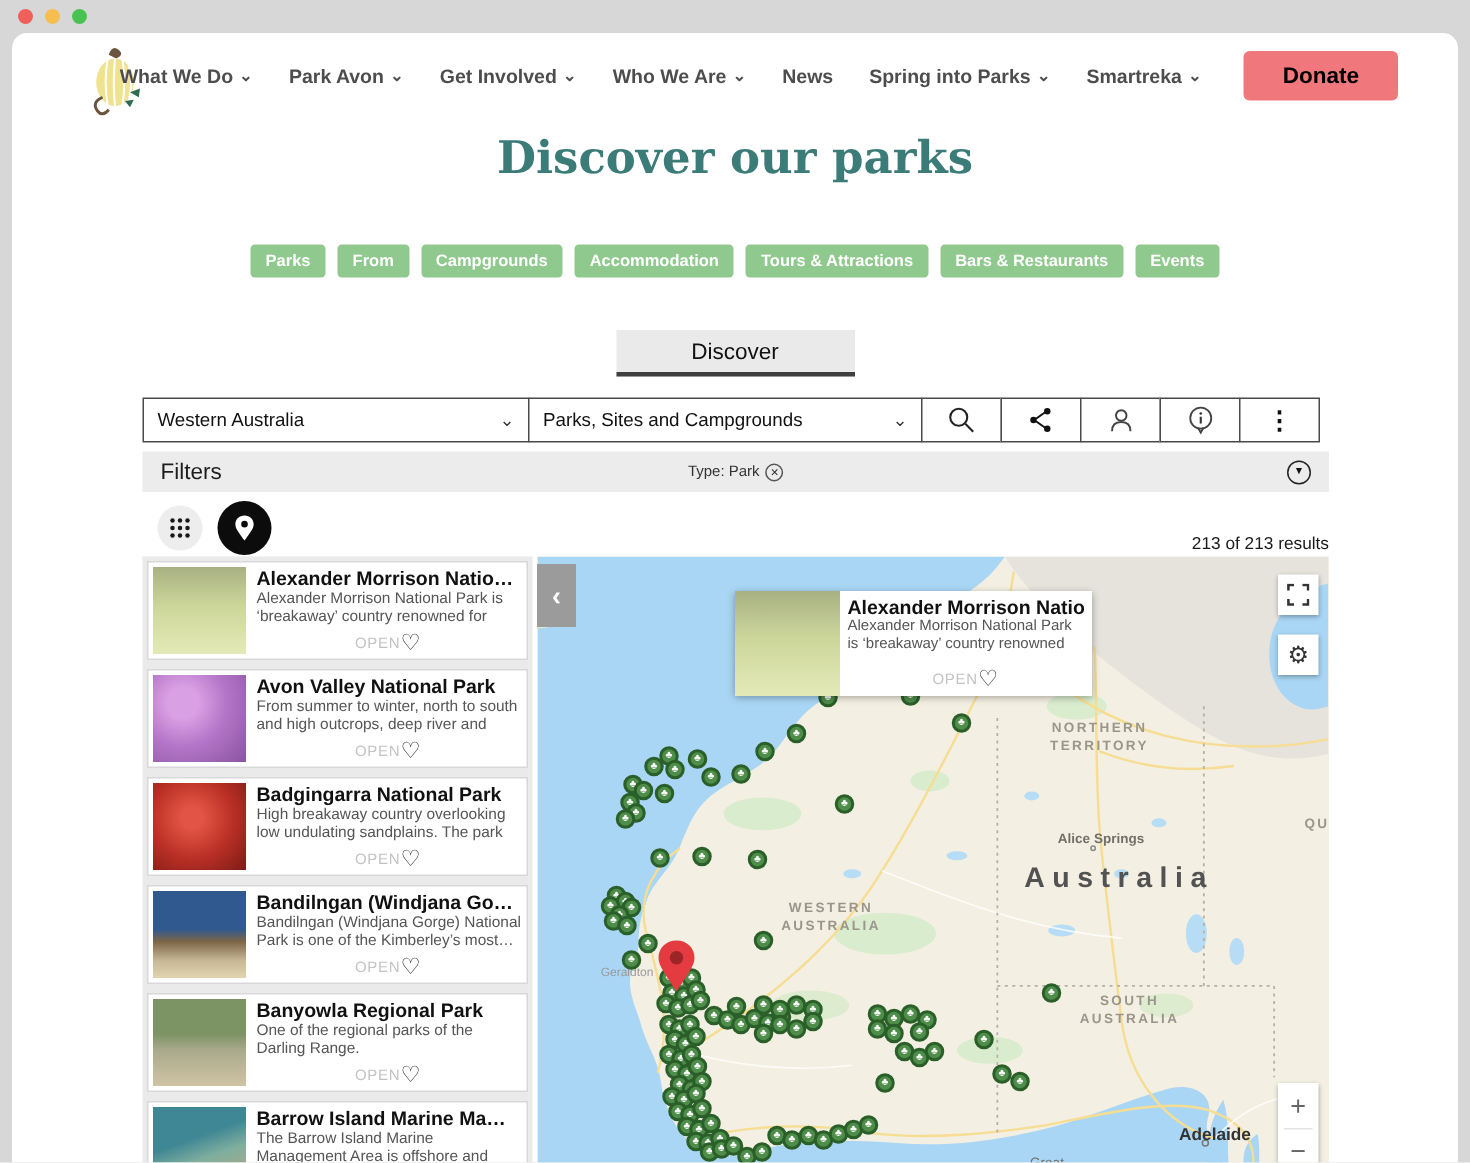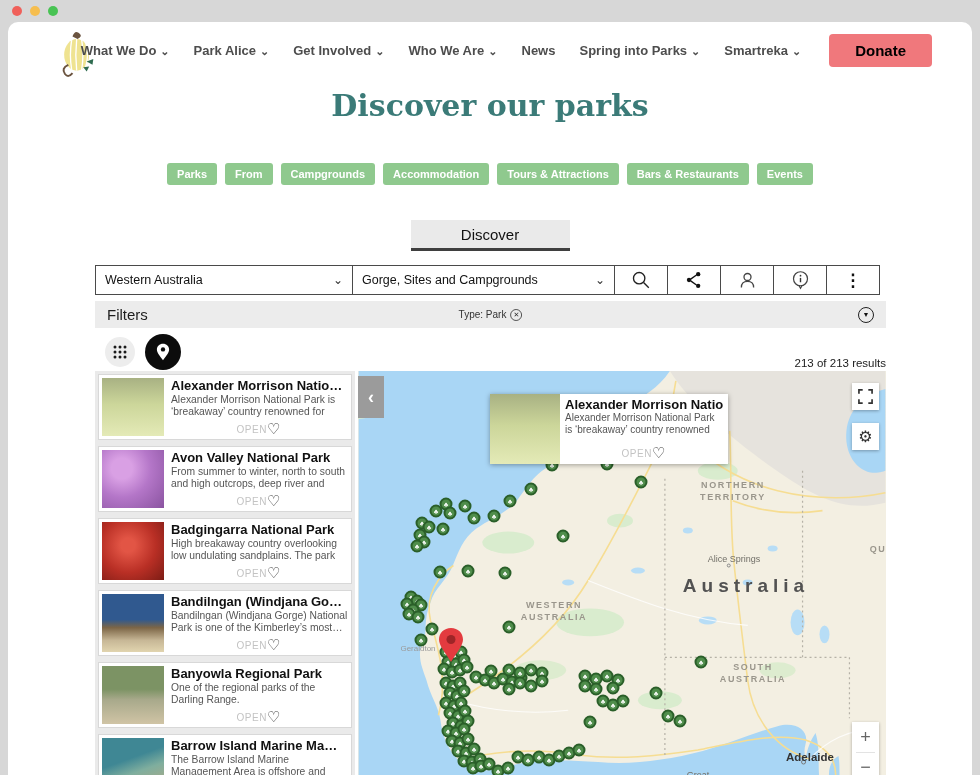--- a/index.html
+++ b/index.html
@@ -121,21 +121,21 @@
         <path d="M44,40 l8,-3 l-1,7 z" fill="#2e6b4f"></path>
         <path d="M40,47 l7,-1 l-3,6 z" fill="#2e6b4f"></path>
       </svg>
     </div>
     <nav class="nav">
       <span class="nav-item">
           <span>What We Do</span>
           <span class="nav-caret">⌄</span>
         </span>
       <span class="nav-item">
-          <span>Park Alice</span>
+          <span>Park Avon</span>
           <span class="nav-caret">⌄</span>
         </span>
       <span class="nav-item">
           <span>Get Involved</span>
           <span class="nav-caret">⌄</span>
         </span>
       <span class="nav-item">
           <span>Who We Are</span>
           <span class="nav-caret">⌄</span>
         </span>
@@ -169,21 +169,21 @@
   <div class="tabs">
     <div class="tab active">Discover</div>
   </div>
 
   <div class="search-row">
     <div class="sel sel1">
       <span>Western Australia</span>
       <span class="sel-caret">⌄</span>
     </div>
     <div class="sel sel2">
-      <span>Gorge, Sites and Campgrounds</span>
+      <span>Parks, Sites and Campgrounds</span>
       <span class="sel-caret">⌄</span>
     </div>
     <button class="ibtn">
       <svg width="22" height="22" viewBox="0 0 24 24">
           <circle cx="10" cy="10" r="6.2" fill="none" stroke="#222" stroke-width="1.5"></circle>
           <line x1="14.8" y1="14.8" x2="20.5" y2="20.5" stroke="#222" stroke-width="1.5"></line>
         </svg>
     </button>
     <button class="ibtn">
       <svg width="20" height="20" viewBox="0 0 24 24">
@@ -374,21 +374,21 @@
       </svg>
 
       <div class="mlayer" id="labels-layer">
           <div class="mlabel region" style="left: 375px; top: 120px;">NORTHERN
 TERRITORY</div>
           <div class="mlabel region" style="left: 196px; top: 240px;">WESTERN
 AUSTRALIA</div>
           <div class="mlabel region" style="left: 395px; top: 302px;">SOUTH
 AUSTRALIA</div>
           <div class="mlabel country" style="left: 388px; top: 215px;">Australia</div>
-          <div class="mlabel city" style="left: 376px; top: 188px;">Alice Springs</div>
+          <div class="mlabel city" style="left: 376px; top: 188px; font-weight: bold;">Alice Springs</div>
           <div class="mlabel citylg" style="left: 452px; top: 386px;">Adelaide</div>
           <div class="mlabel region" style="left: 520px; top: 178px;">QU</div>
           <div class="mlabel citysm" style="left: 60px; top: 277px;">Geraldton</div>
           <div class="mlabel city" style="left: 340px; top: 404px;">Great</div>
         </div>
       <div class="mlayer" id="markers-layer">
           <div class="marker" style="left: 194px; top: 94px;">♣</div>
           <div class="marker" style="left: 249px; top: 93px;">♣</div>
           <div class="marker" style="left: 283px; top: 111px;">♣</div>
           <div class="marker" style="left: 152px; top: 130px;">♣</div>

